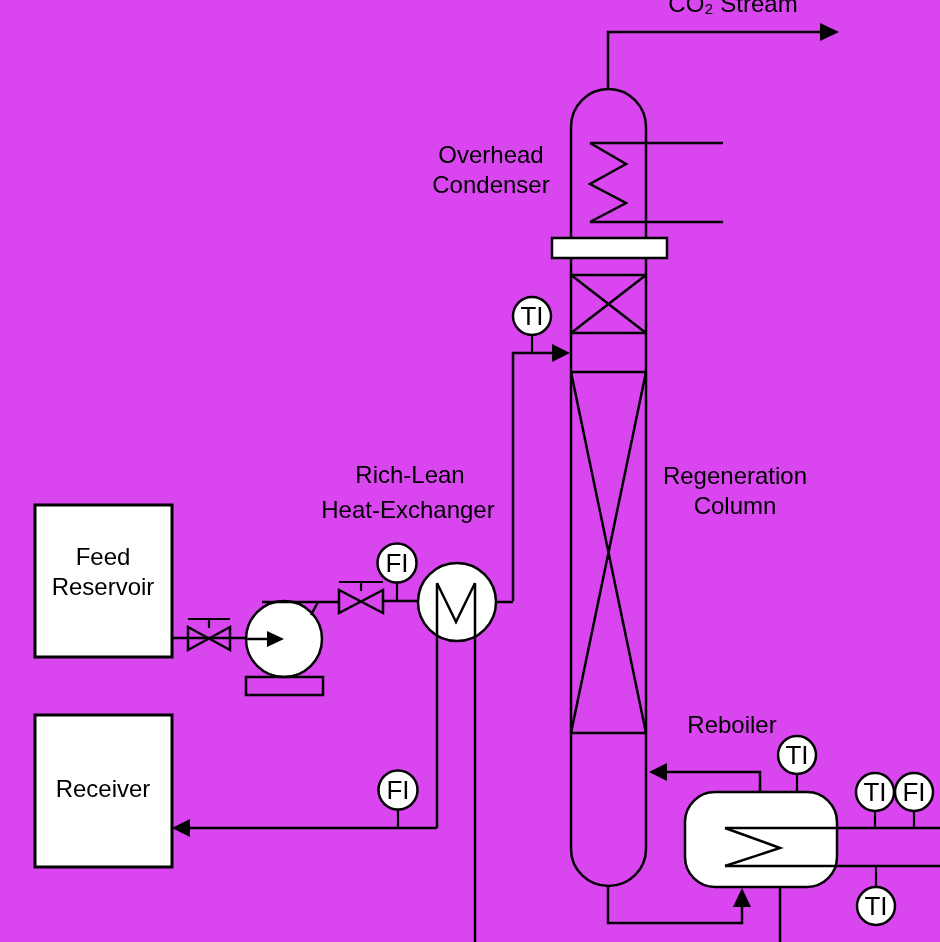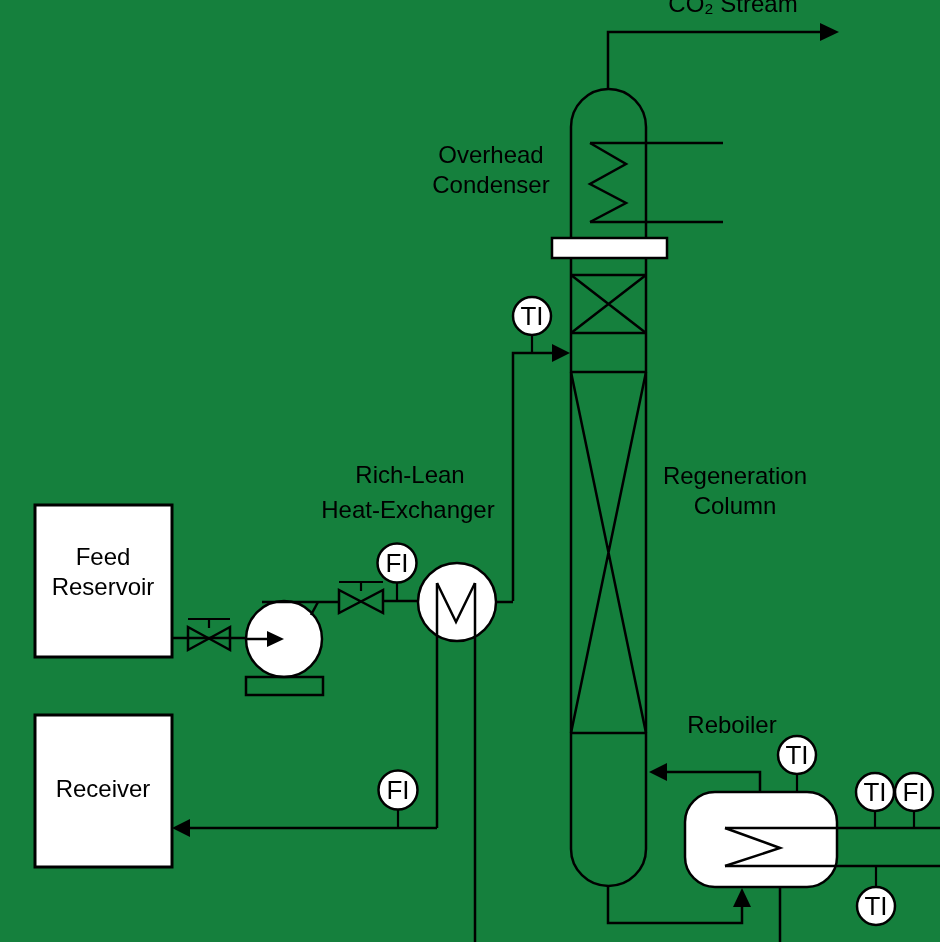--- a/index.html
+++ b/index.html
@@ -4,21 +4,21 @@
 <style>
   html, body {
     margin: 0;
     padding: 0;
     background: #ffffff;
   }
   .stage {
     position: relative;
     width: 940px;
     height: 942px;
-    background: #15803d;
+    background: #d946ef;
     overflow: hidden;
     font-family: "Liberation Sans", sans-serif;
   }
   svg { display: block; }
   .pipe, .shape {
     fill: none;
     stroke: #000000;
     stroke-width: 2.5;
   }
   .shape-filled {

